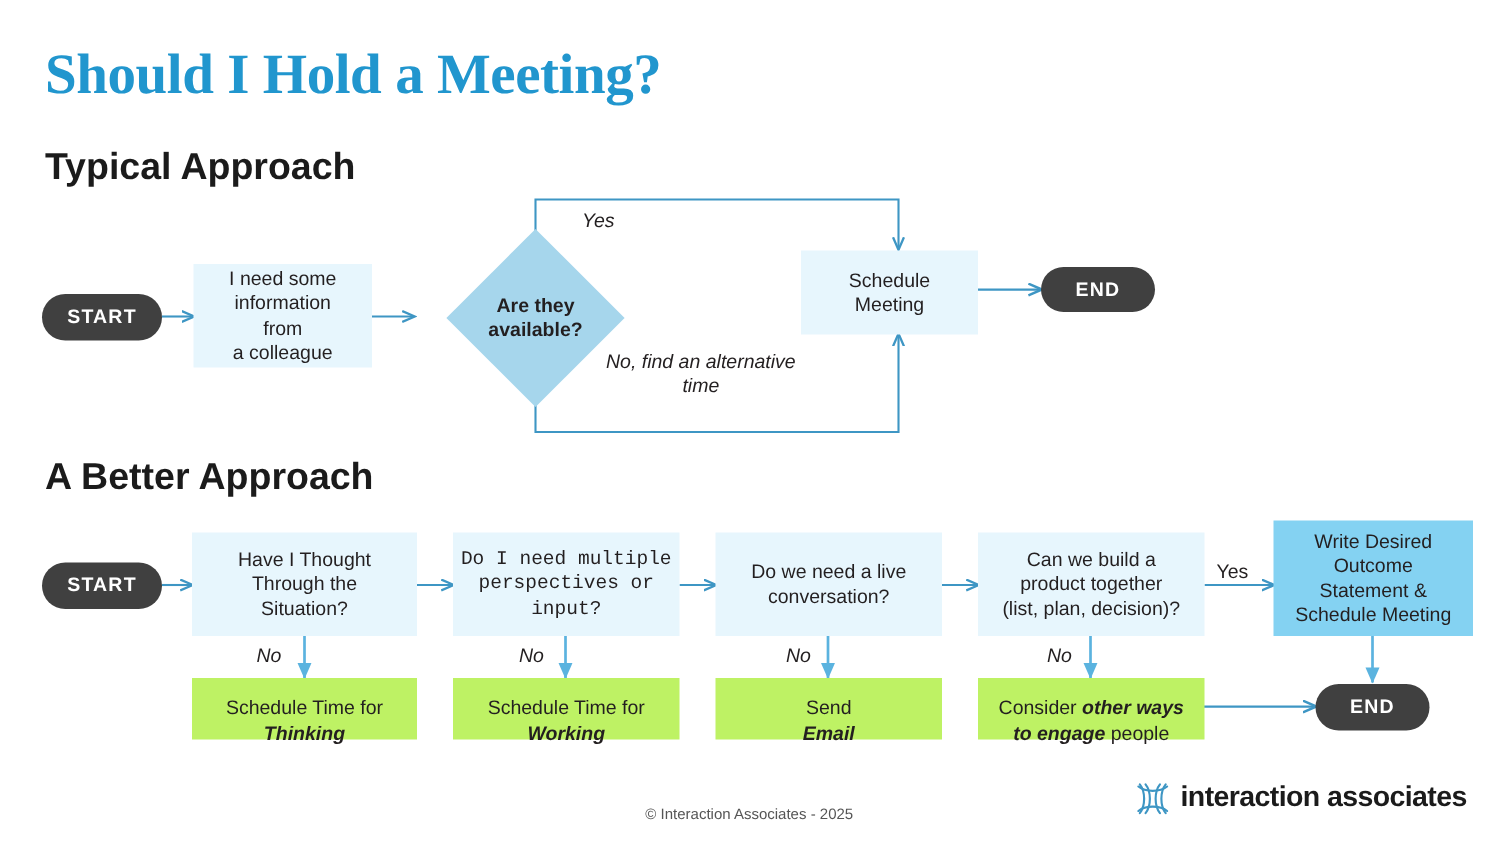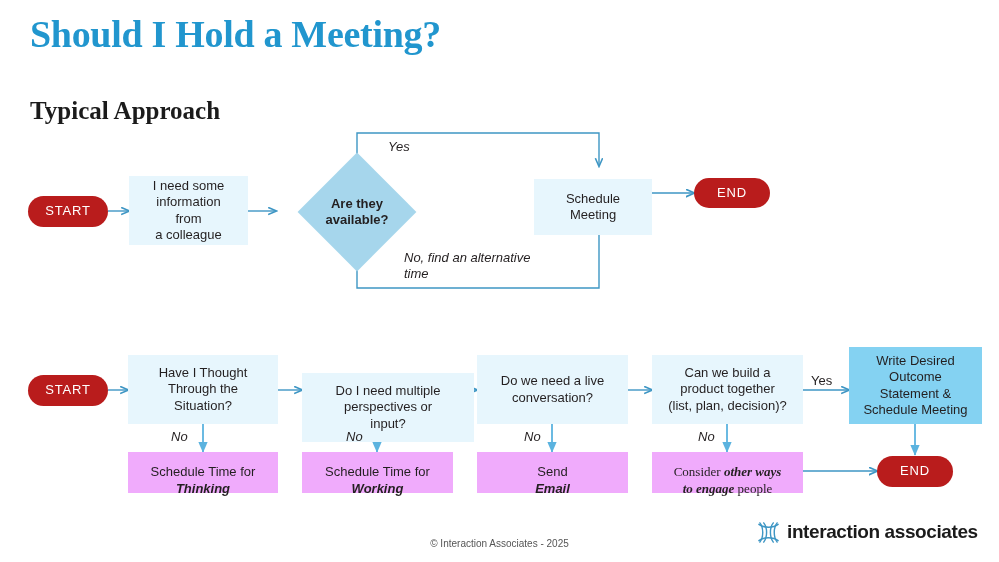--- a/index.html
+++ b/index.html
@@ -19,69 +19,69 @@
   .stage {
     position: absolute;
     left: 0; top: 0;
     width: 999px;
     height: 562px;
   }
   
   .main-title {
     position: absolute;
     left: 30px;
-    top: 12px;
+    top: 28px;
     font-family: "Liberation Serif", "DejaVu Serif", serif;
     font-weight: bold;
     font-size: 38px;
     letter-spacing: -0.3px;
     color: #2196ce;
     white-space: nowrap;
   }
   .section-title {
     position: absolute;
-    font-family: Liberation Serif, serif;
+    font-family: Liberation Sans, sans-serif;
     font-weight: bold;
     font-size: 25px;
     color: #1b1b1b;
     white-space: nowrap;
   }
   #sec-typical { left: 30px; top: 97px; }
   #sec-better  { left: 30px; top: 304px; }
 
   
   .node {
     position: absolute;
     box-sizing: border-box;
     display: flex;
     align-items: center;
     justify-content: center;
     text-align: center;
     line-height: 1.25;
   }
   .pill {
     border-radius: 999px;
-    background: #b91c1c;
+    background: #404040;
     color: #ffffff;
-    font-weight: normal;
+    font-weight: bold;
     font-size: 13px;
     letter-spacing: 0.8px;
   }
   .box-lightblue {
     background: #e7f6fd;
     color: #231f20;
     font-size: 13px;
   }
   .box-midblue {
     background: #84d2f2;
     color: #231f20;
     font-size: 13px;
   }
   .box-gray {
-    background: #f0abfc;
+    background: #bef264;
     color: #231f20;
     font-size: 13px;
   }
   .diamond {
     position: absolute;
     background: #a6d6ec;
     transform: rotate(45deg);
   }
   .diamond-label {
     position: absolute;
@@ -145,20 +145,21 @@
     white-space: nowrap;
   }
 </style>
 </head>
 <body>
 
 <div class="stage">
 
   <div class="main-title">Should I Hold a Meeting?</div>
   <div class="section-title" id="sec-typical">Typical Approach</div>
+  <div class="section-title" id="sec-better">A Better Approach</div>
 
   <svg class="wires" viewBox="0 0 999 562">
     <defs>
       <marker id="arrow" markerWidth="7" markerHeight="7" refX="5.6" refY="3" orient="auto" markerUnits="strokeWidth">
         <path d="M0,0.4 L6,3 L0,5.6" fill="none" stroke="#3E96C4" stroke-width="1.1"></path>
       </marker>
       <marker id="arrowFill" markerWidth="7" markerHeight="7" refX="5.6" refY="3" orient="auto" markerUnits="strokeWidth">
         <path d="M0,0.4 L6,3 L0,5.6 Z" fill="#5BB3DF"></path>
       </marker>
     </defs>
@@ -201,34 +202,34 @@
   <div class="node box-lightblue" style="left:129px; top:176px; width:119px; height:69px; white-space:pre-line;">I need some
 information
 from
 a colleague</div>
 
   <div class="diamond" style="left:315px; top:170px; width:84px; height:84px;"></div>
   <div class="diamond-label" style="left:298px; top:186px; width:118px; height:52px; white-space:pre-line;">Are they
 available?</div>
 
   <div class="edge-label" style="left:388px; top:139px;">Yes</div>
-  <div class="edge-label" style="left:404px; top:250px;">No, find an alternative
+  <div class="edge-label" style="left:404px; top:233px;text-align:center;">No, find an alternative
 time</div>
 
-  <div class="node box-lightblue" style="left:534px; top:167px; width:118px; height:56px; white-space:pre-line;margin-top:12px;">Schedule
+  <div class="node box-lightblue" style="left:534px; top:167px; width:118px; height:56px; white-space:pre-line;">Schedule
 Meeting</div>
 
   <div class="node pill" style="left:694px; top:178px; width:76px; height:30px;">END</div>
 
   <div class="node pill" style="left:28px; top:375px; width:80px; height:31px;">START</div>
 
   <div class="node box-lightblue" style="left:128px; top:355px; width:150px; height:69px; white-space:pre-line;">Have I Thought
 Through the
 Situation?</div>
-  <div class="node box-lightblue" style="left:302px; top:373px; width:172px; height:69px; white-space:pre-line;">Do I need multiple
+  <div class="node box-lightblue" style="left:302px; top:355px; width:151px; height:69px; white-space:pre-line;font-family:Liberation Mono, monospace;">Do I need multiple
 perspectives or
 input?</div>
   <div class="node box-lightblue" style="left:477px; top:355px; width:151px; height:69px; white-space:pre-line;text-align:center;">Do we need a live
 conversation?</div>
   <div class="node box-lightblue" style="left:652px; top:355px; width:151px; height:69px; white-space:pre-line;">Can we build a
 product together
 (list, plan, decision)?</div>
 
   <div class="node box-midblue" style="left:849px; top:347px; width:133px; height:77px; white-space:pre-line;">Write Desired
 Outcome
@@ -257,21 +258,21 @@
   </div>
 
   <div class="node box-gray" style="left:477px; top:452px; width:151px; height:41px;">
     <span style="white-space:pre-line;">
       <span>Send
 </span><span class="bi">Email</span><span></span>
     </span>
   </div>
 
   <div class="node box-gray" style="left:652px; top:452px; width:151px; height:41px;">
-    <span style="white-space:pre-line;font-family:Liberation Serif, serif;">
+    <span style="white-space:pre-line;">
       <span>Consider </span><span class="bi">other ways
 to engage</span><span> people</span>
     </span>
   </div>
 
   <div class="node pill" style="left:877px; top:456px; width:76px; height:31px;">END</div>
 
   <div class="copyright">© Interaction Associates - 2025</div>
 
   <div class="logo">

